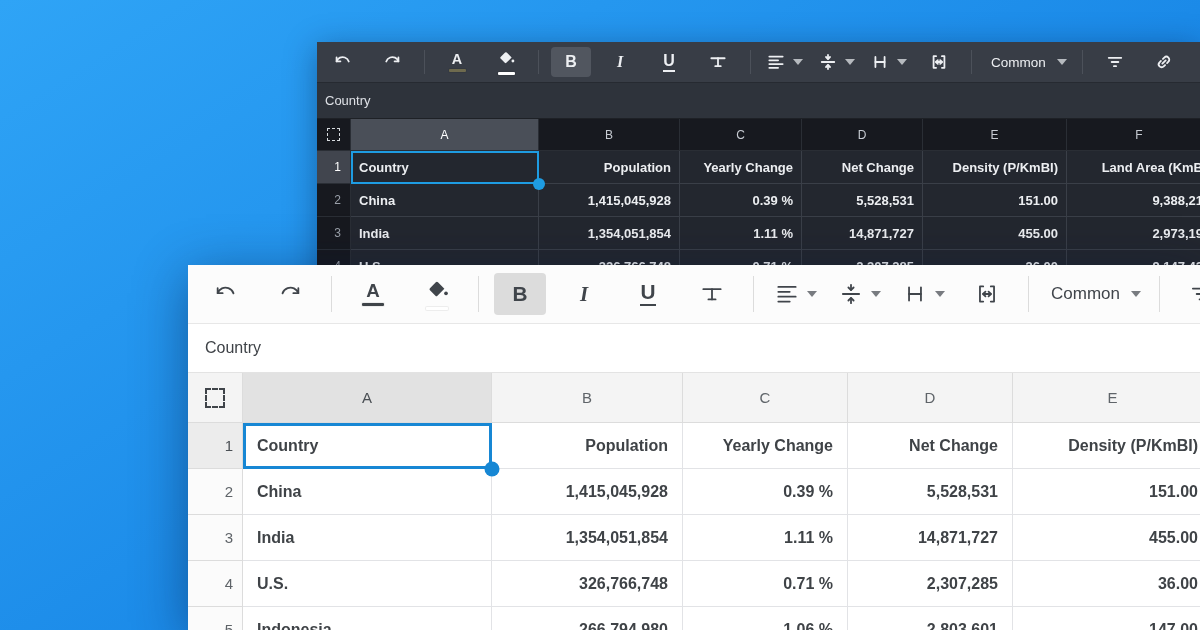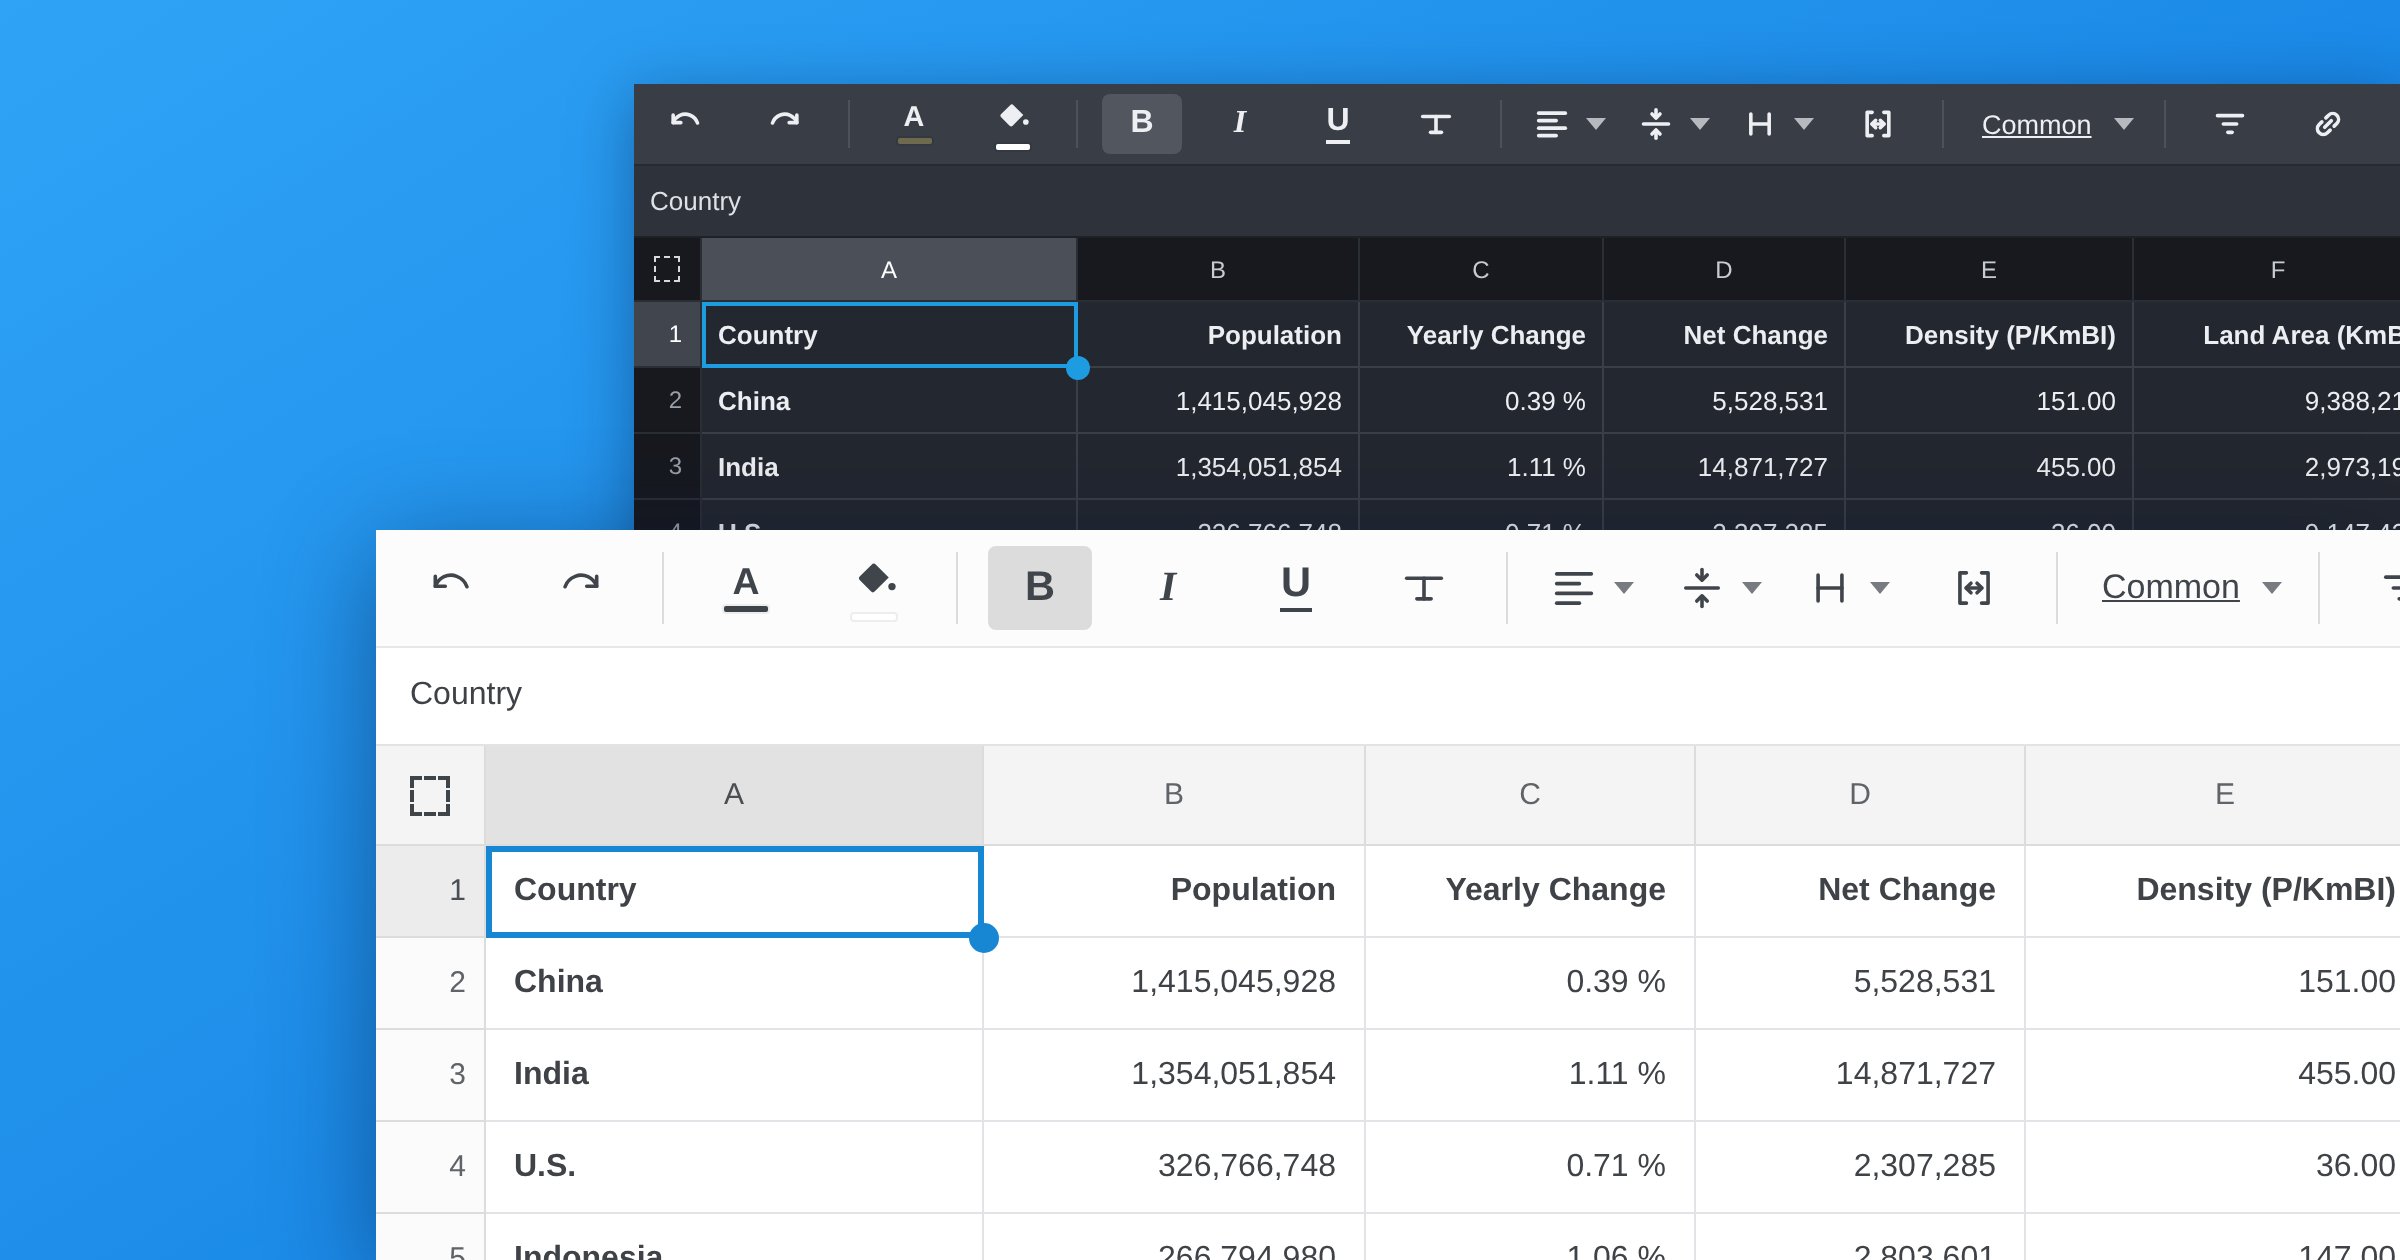--- a/index.html
+++ b/index.html
@@ -44,42 +44,42 @@
   .svg-icon{width:var(--icon);height:var(--icon);display:block;}
   .svg-icon *{vector-effect:non-scaling-stroke;}
   .ltr{font-size:calc(var(--icon)*0.80);font-weight:700;line-height:1;}
   .ltr.italic{font-family:"Liberation Serif",serif;font-style:italic;}
   .ltr.under{border-bottom:2px solid currentColor;padding-bottom:1px;}
   .icon-stack{display:flex;flex-direction:column;align-items:center;gap:2px;}
   .icon-stack .glyph{font-size:calc(var(--icon)*0.72);font-weight:700;line-height:1;}
   .swatch{width:calc(var(--icon)*0.85);height:3px;border-radius:1px;box-shadow:0 0 0 1px rgba(0,0,0,0.06);}
   .caret{width:0;height:0;border-left:5px solid transparent;border-right:5px solid transparent;
     border-top:6px solid currentColor;opacity:.7;margin-left:7px;flex:none;}
-  .tb-label{font-size:var(--lbl-fs);color:var(--tb-icon);padding:0 4px;text-decoration:underline;}
+  .tb-label{font-size:var(--lbl-fs);color:var(--tb-icon);padding:0 4px;}
   
   .formula-bar{height:var(--fb-h);background:var(--fb-bg);display:flex;align-items:center;
     padding-left:var(--fb-pad);border-bottom:1px solid var(--fb-border);}
   .fb-text{font-size:var(--fb-fs);color:var(--fb-text);}
   
   .grid{position:relative;background:var(--cell-bg);}
   .ghead{display:flex;height:var(--hdr-h);background:var(--hdr-bg);border-bottom:1px solid var(--hdr-line);}
   .ghead .gcell{flex:none;display:flex;align-items:center;justify-content:center;
     font-size:var(--hdr-fs);color:var(--hdr-text);border-right:1px solid var(--hdr-line);box-sizing:border-box;background:var(--hdr-bg);}
   .ghead .gcell.sel{background:var(--hdr-sel);color:var(--hdr-text-sel);}
   .dash-sq{display:block;border:1px dashed var(--dash);}
   .dark .dash-sq{width:11px;height:11px;}
   .light .dash-sq{width:16px;height:16px;border-width:2px;}
   .grow{display:flex;height:var(--row-h);}
   .rowhdr{flex:none;width:var(--w0);display:flex;align-items:center;justify-content:flex-end;
     padding-right:9px;box-sizing:border-box;font-size:var(--hdr-fs);color:var(--rowhdr-text);
     background:var(--rowhdr-bg);border-right:1px solid var(--hdr-line);border-bottom:1px solid var(--hdr-line);}
   .rowhdr.sel{background:var(--rowhdr-sel);color:var(--hdr-text-sel);}
   .cell{flex:none;display:flex;align-items:center;box-sizing:border-box;
     background:var(--cell-bg);border-right:1px solid var(--grid-line);border-bottom:1px solid var(--grid-line);
-    font-size:var(--cell-fs);color:var(--cell-text);padding:0 var(--cell-pad);justify-content:flex-end;overflow:hidden;}
+    font-size:var(--cell-fs);color:var(--cell-text);padding:0 var(--cell-pad);justify-content:flex-end;overflow:hidden;font-weight:bold;}
   .cell.left{justify-content:flex-start;}
   .cell.bold{font-weight:700;}
   .w1{width:var(--w1);} .w2{width:var(--w2);} .w3{width:var(--w3);}
   .w4{width:var(--w4);} .w5{width:var(--w5);} .w6{width:var(--w6);}
   .sel-box{position:absolute;left:var(--w0);top:0;width:var(--w1);height:var(--row-h);
     border:var(--sel-bw) solid var(--sel);box-sizing:border-box;pointer-events:none;}
   .sel-handle{position:absolute;left:calc(var(--w0) + var(--w1));top:var(--row-h);
     width:var(--handle);height:var(--handle);border-radius:50%;background:var(--sel);
     transform:translate(-50%,-50%);}
 </style>

